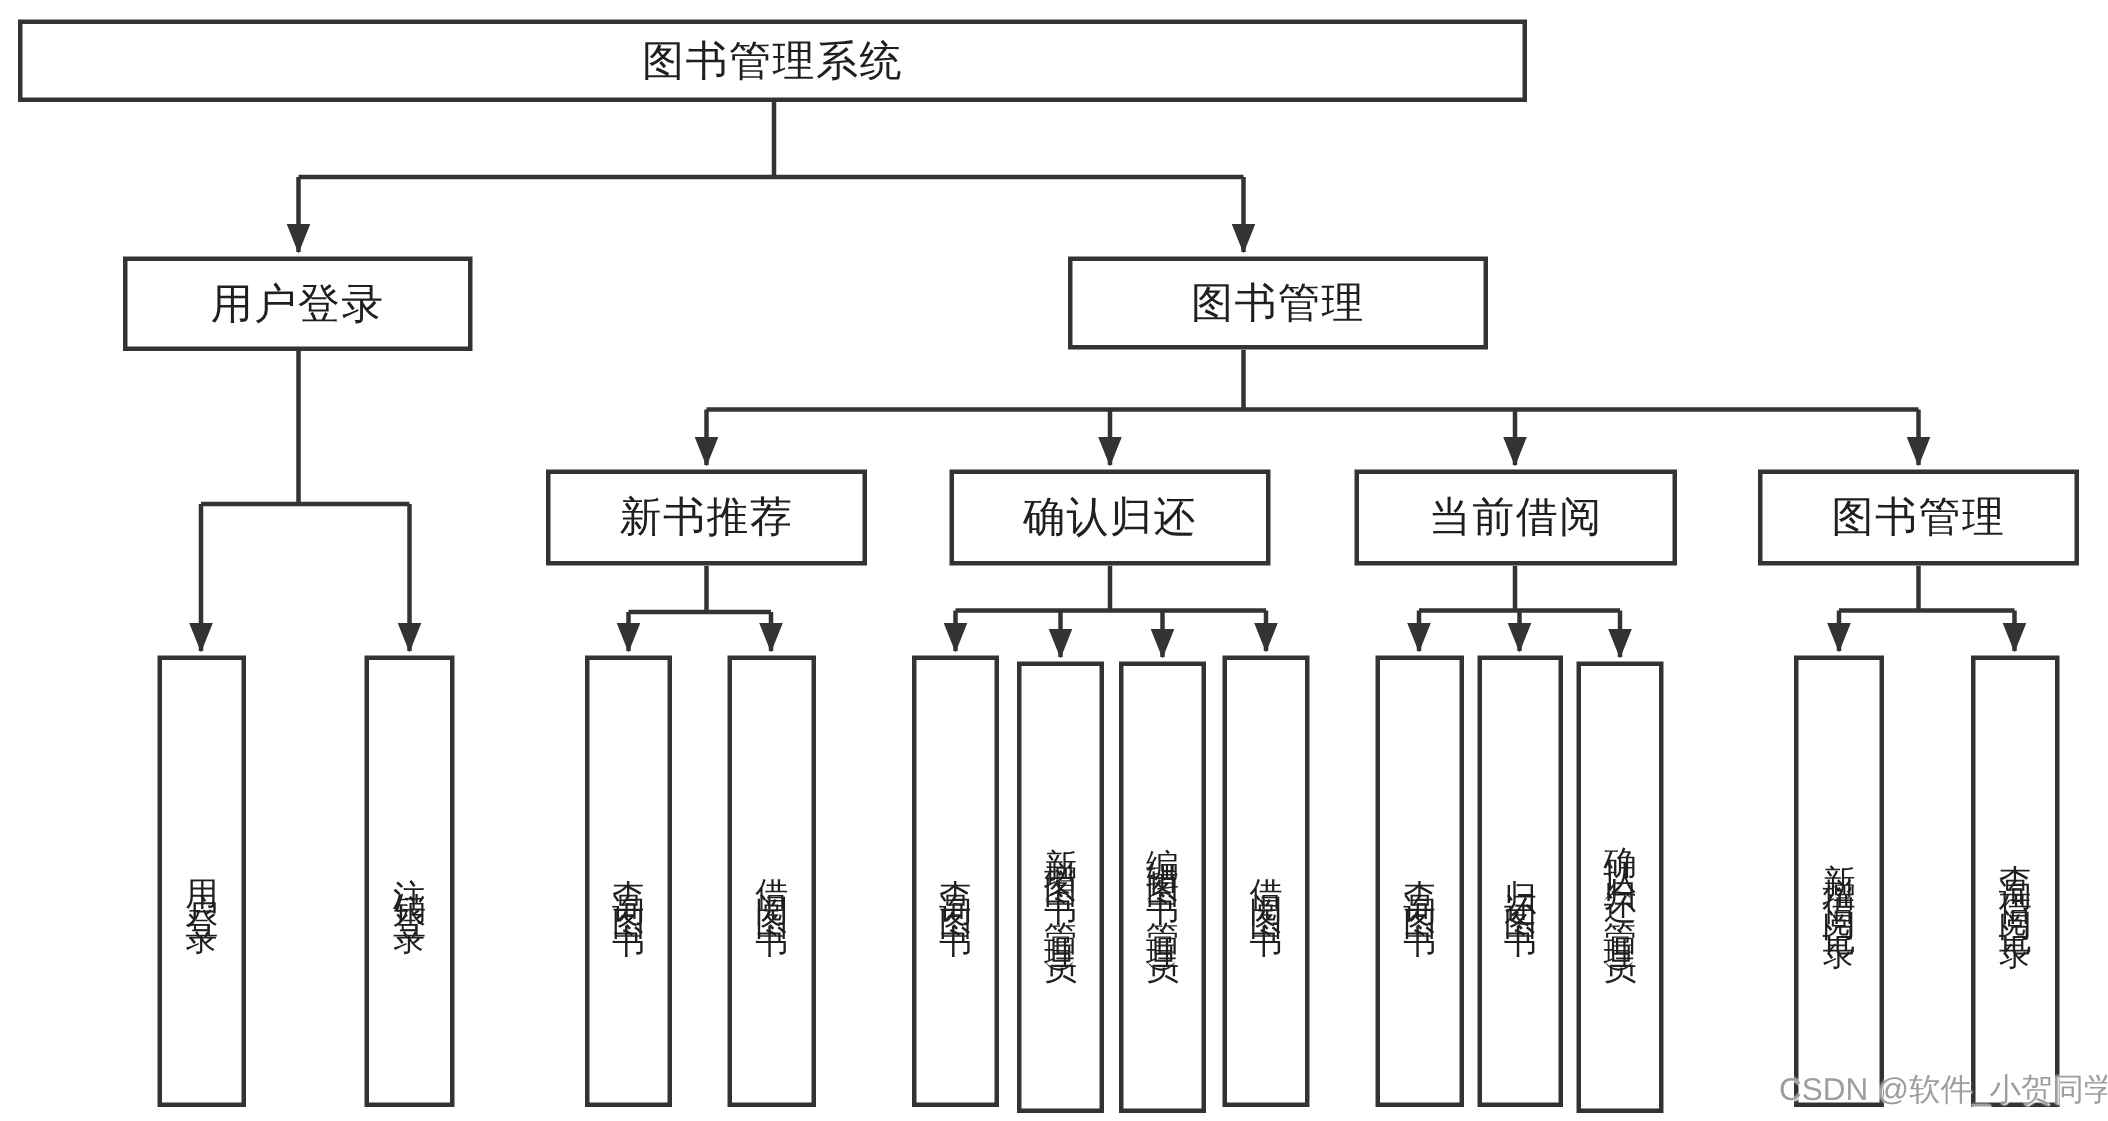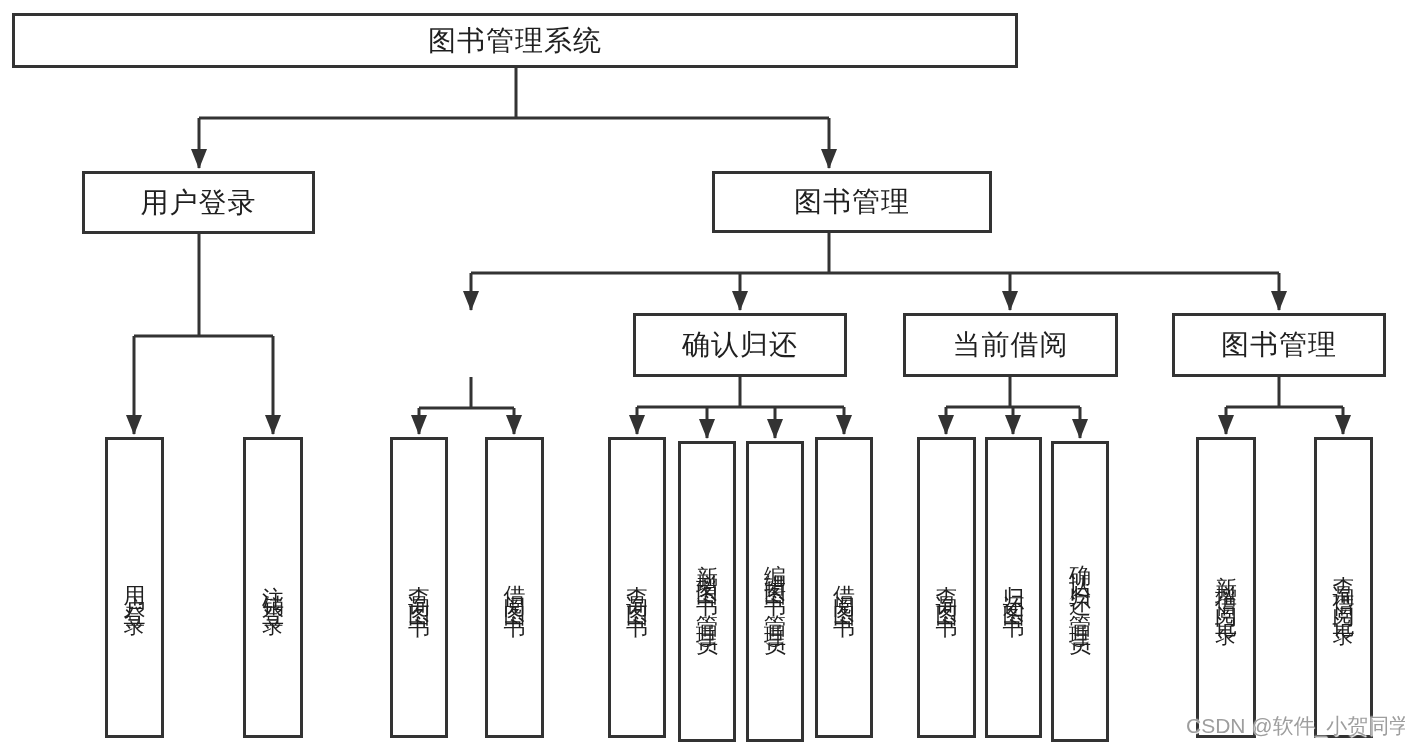--- a/index.html
+++ b/index.html
@@ -77,20 +77,23 @@
     <span>图书管理系统</span>
   </div>
 
   <div class="box h" style="left:82px;top:171px;width:233px;height:63px">
     <span>用户登录</span>
   </div>
   <div class="box h" style="left:712px;top:171px;width:280px;height:62px">
     <span>图书管理</span>
   </div>
 
+  <div class="box h" style="left:364px;top:313px;width:214px;height:64px">
+    <span>新书推荐</span>
+  </div>
   <div class="box h" style="left:633px;top:313px;width:214px;height:64px">
     <span>确认归还</span>
   </div>
   <div class="box h" style="left:903px;top:313px;width:215px;height:64px">
     <span>当前借阅</span>
   </div>
   <div class="box h" style="left:1172px;top:313px;width:214px;height:64px">
     <span>图书管理</span>
   </div>
 

